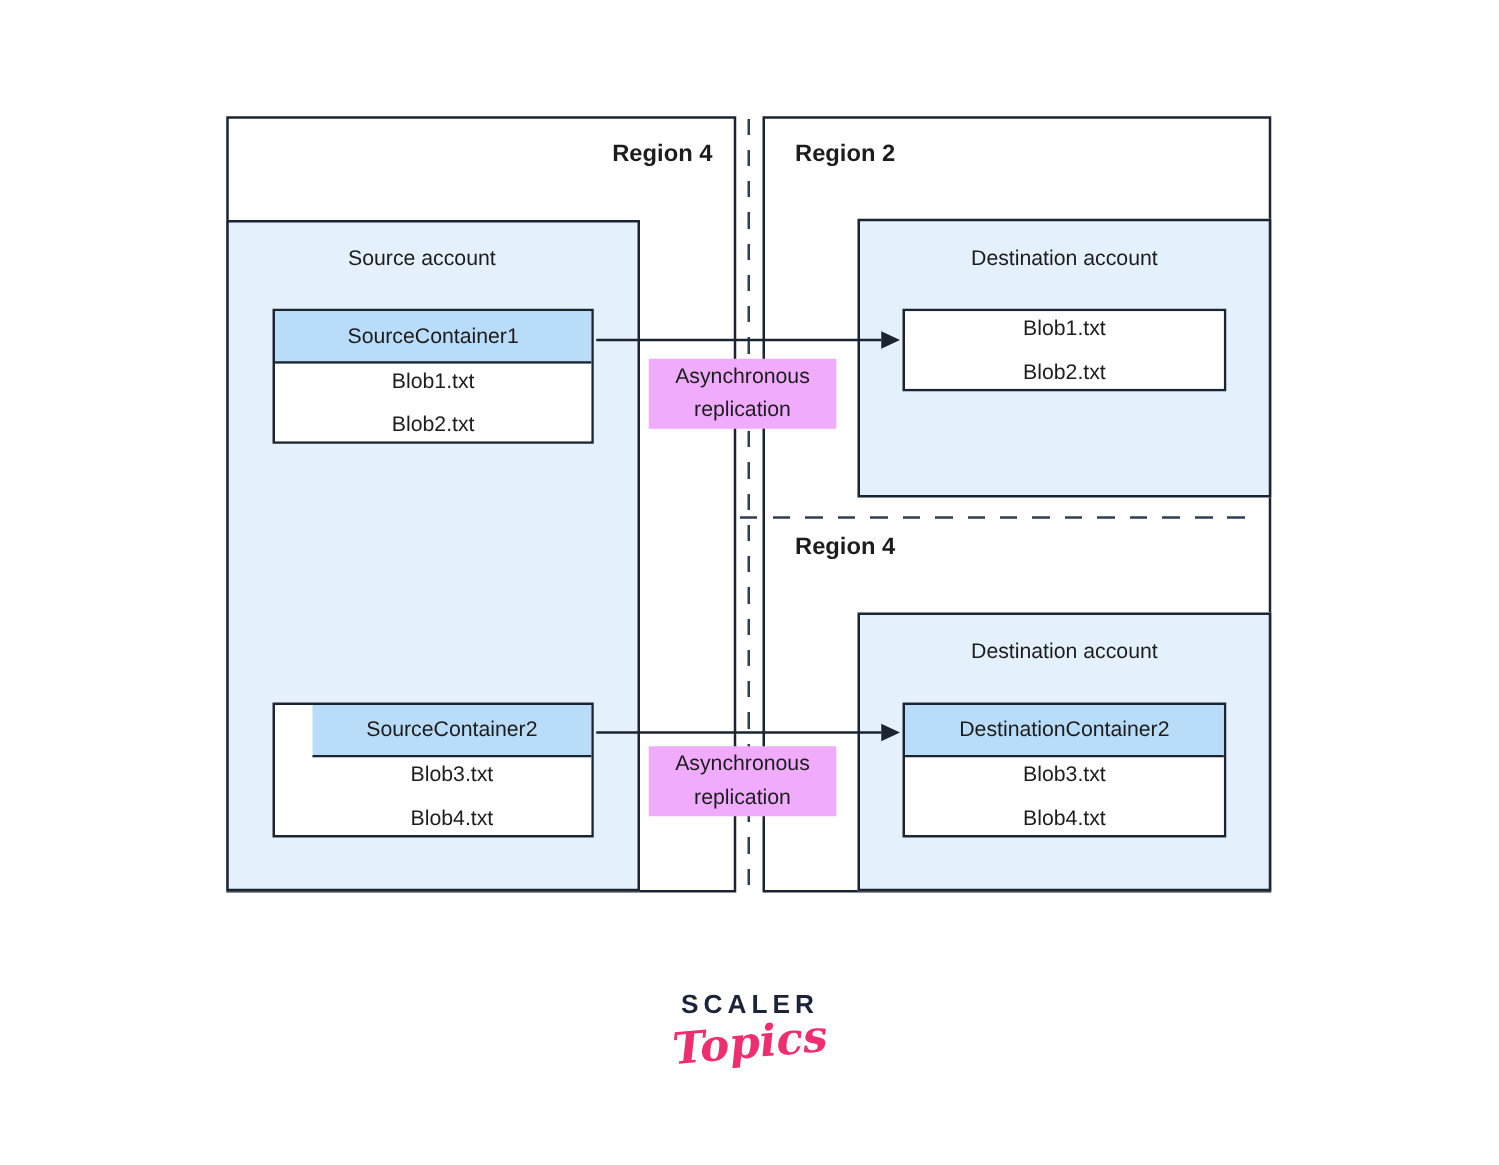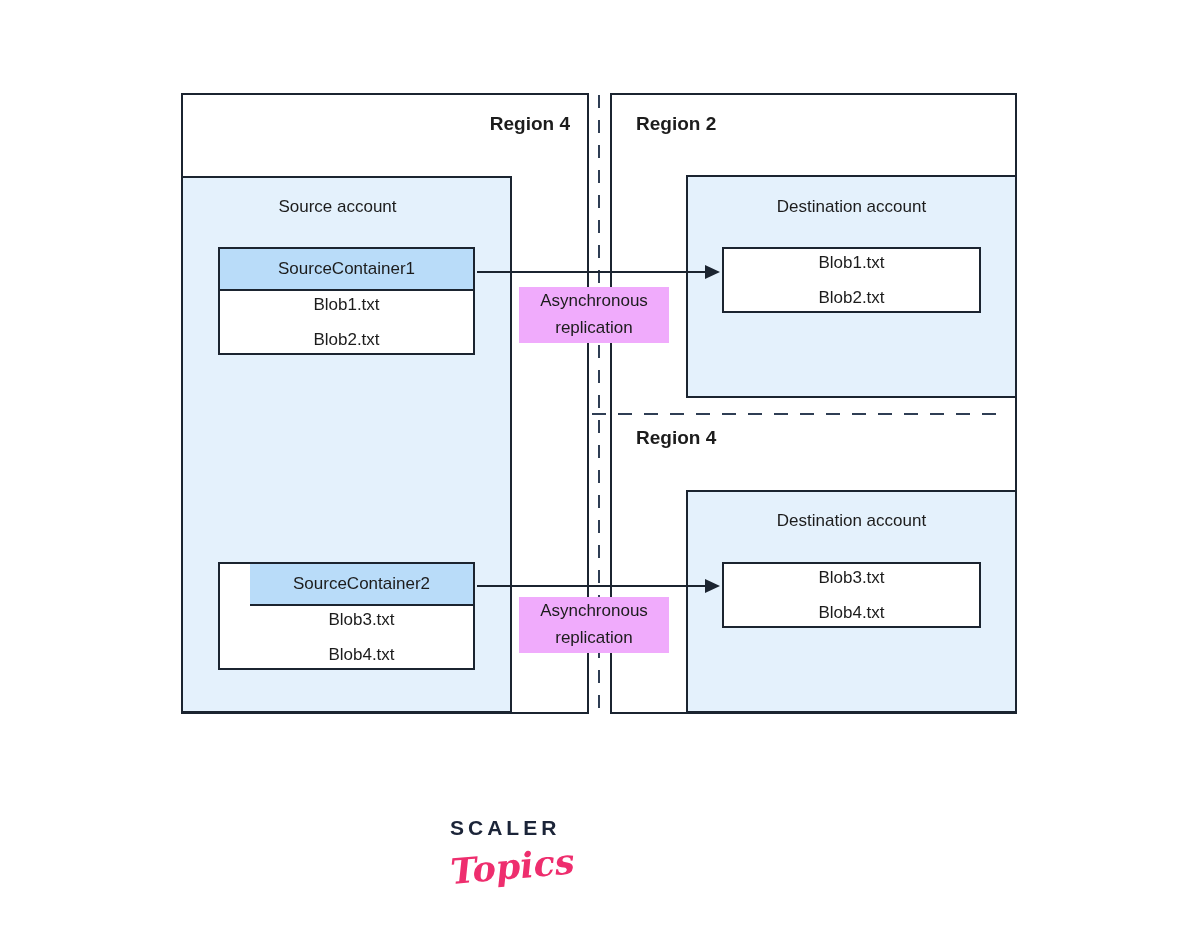--- a/index.html
+++ b/index.html
@@ -150,22 +150,23 @@
     line-height: 27px;
     color: #1c1c1c;
     z-index: 5;
   }
   .asy1 { top: 287px; }
   .asy2 { top: 597px; }
 
   
   .logo {
     position: absolute;
-    left: 450px; top: 816px;
+    left: 450px; top: 792px;
     width: 300px;
+    text-align: center;
     z-index: 1;
   }
   .logo-brand {
     font-size: 21px;
     font-weight: bold;
     letter-spacing: 4px;
     color: #1b2438;
   }
   .logo-wordmark {
     margin-top: -2px;
@@ -217,20 +218,21 @@
   </div>
 
   <div class="container cont-dest dc1">
     <div class="container-body">
       <div class="blob-line">Blob1.txt</div>
       <div class="blob-line">Blob2.txt</div>
     </div>
   </div>
 
   <div class="container cont-dest dc2">
+    <div class="container-header">DestinationContainer2</div>
     <div class="container-body">
       <div class="blob-line">Blob3.txt</div>
       <div class="blob-line">Blob4.txt</div>
     </div>
   </div>
 
   <div class="arrow-line al1"></div>
   <div class="arrow-head ah1"></div>
   <div class="async-label asy1">Asynchronous replication</div>
 

